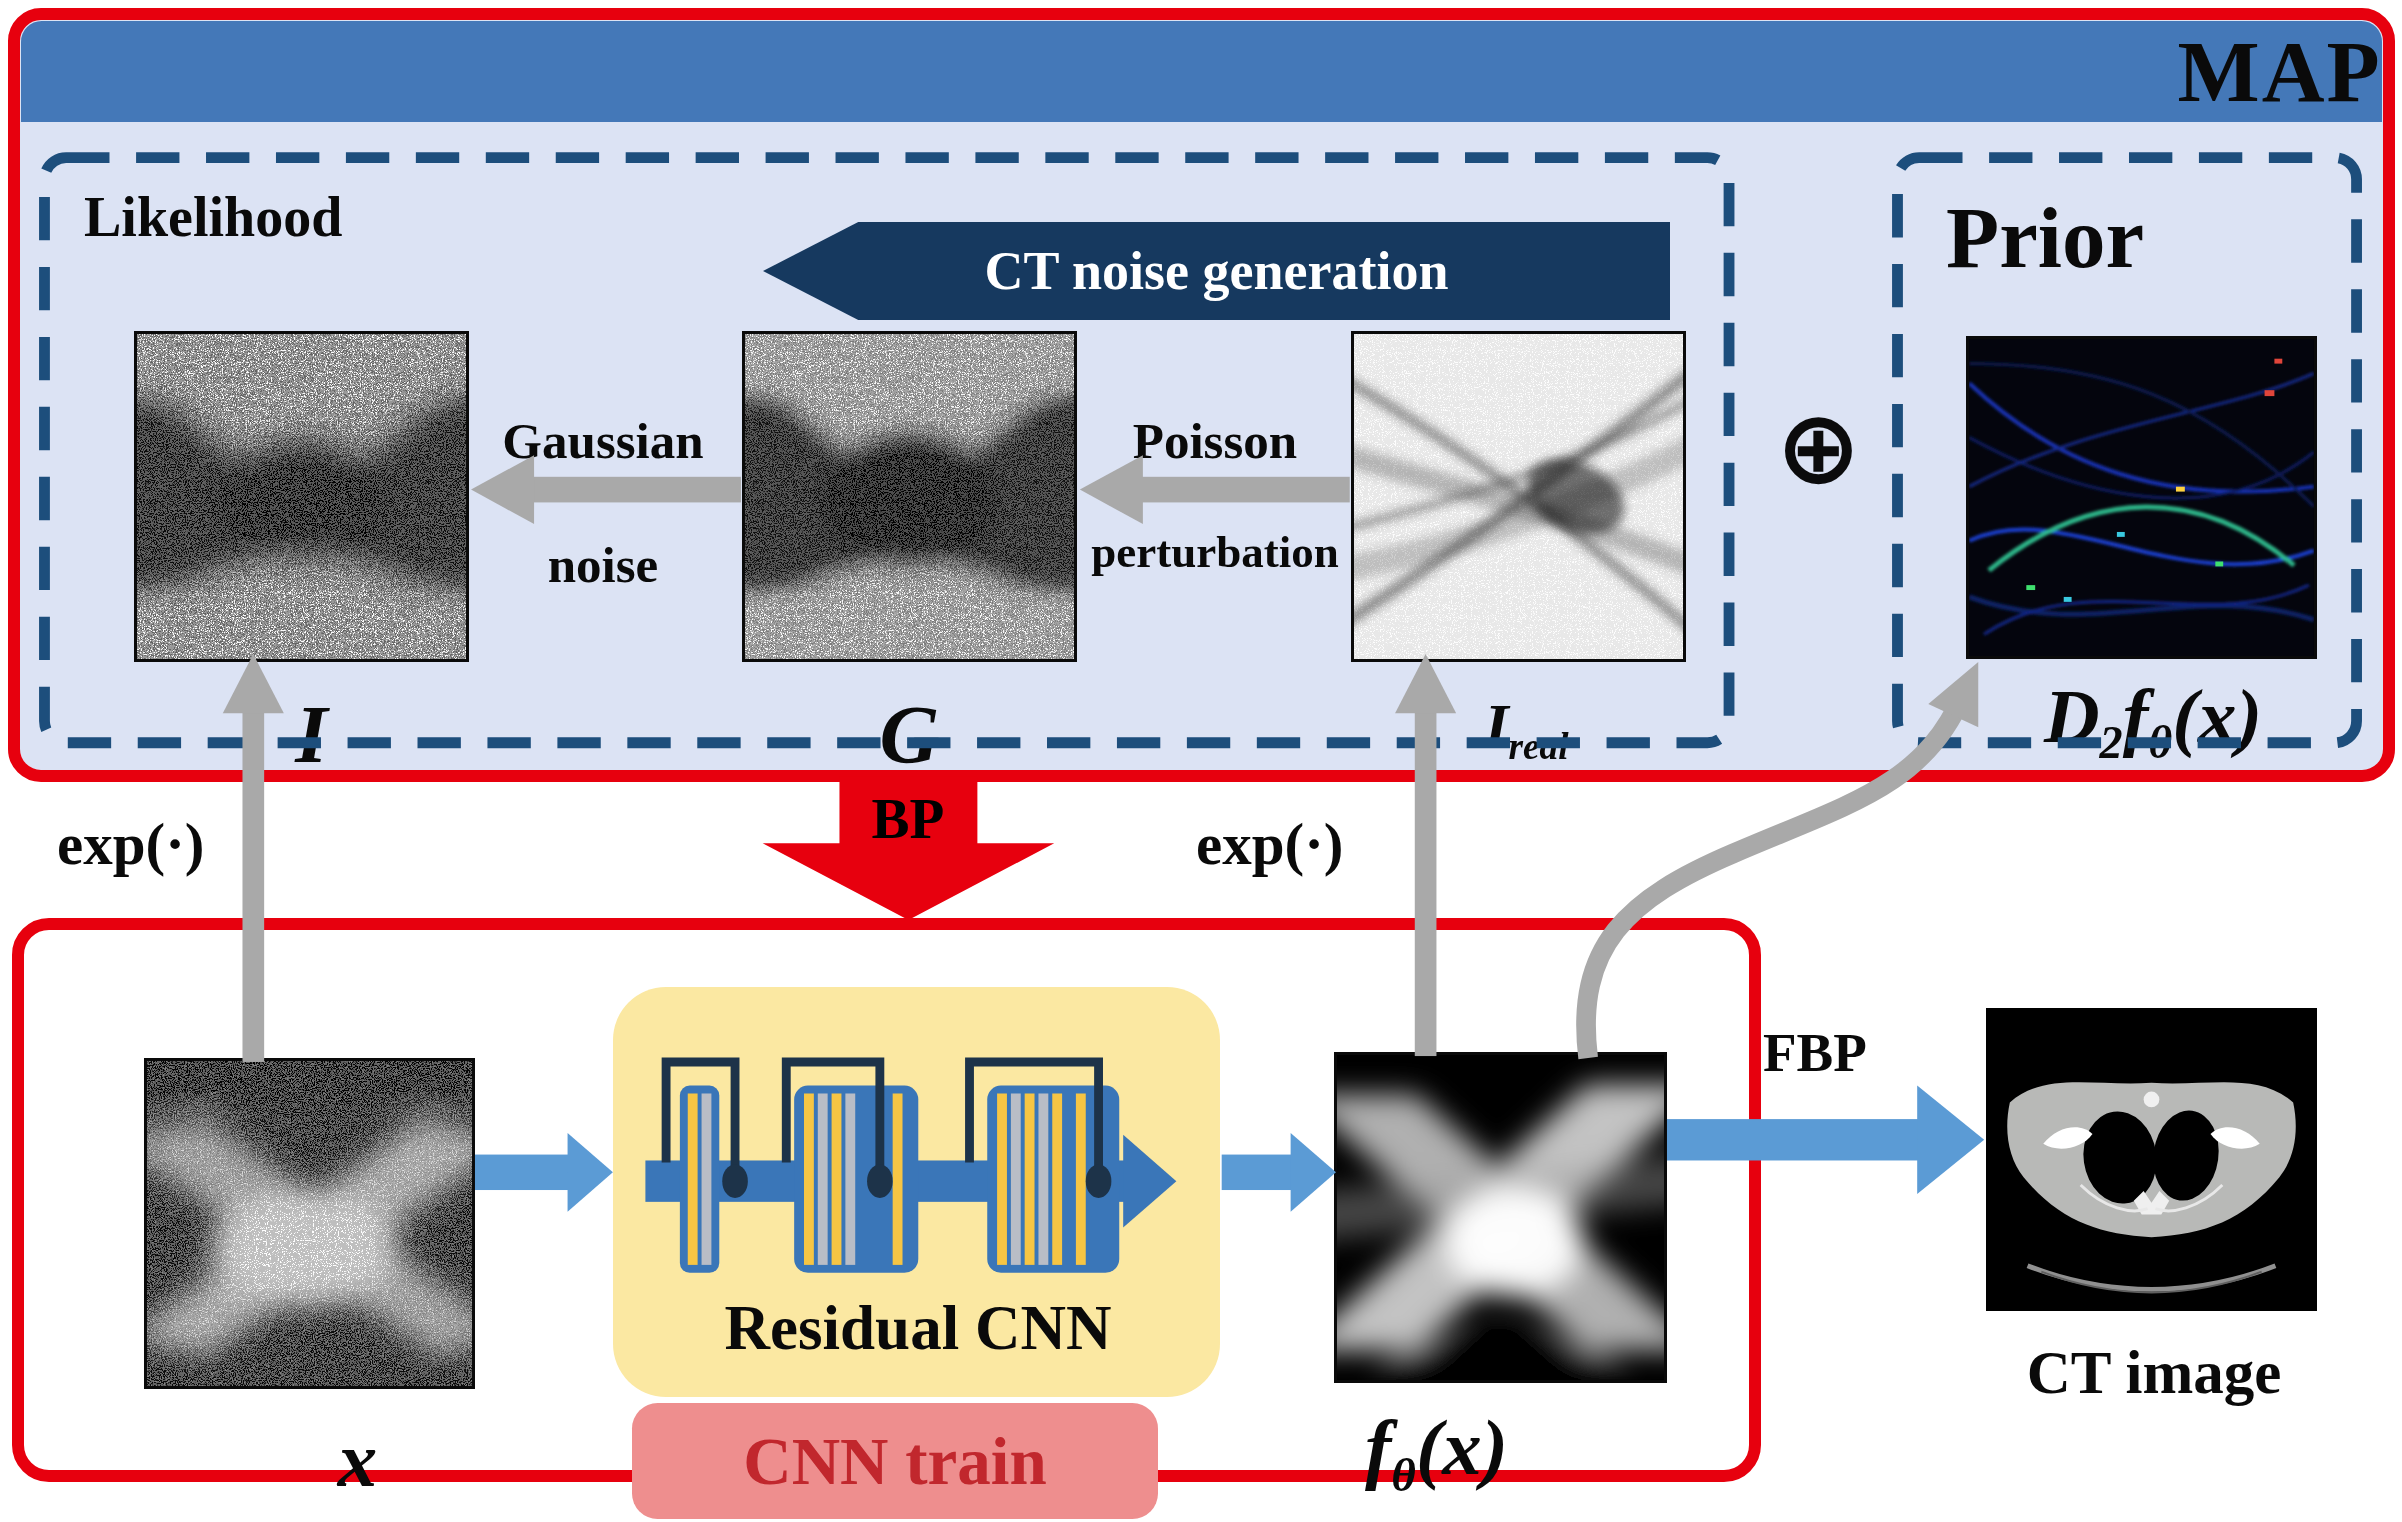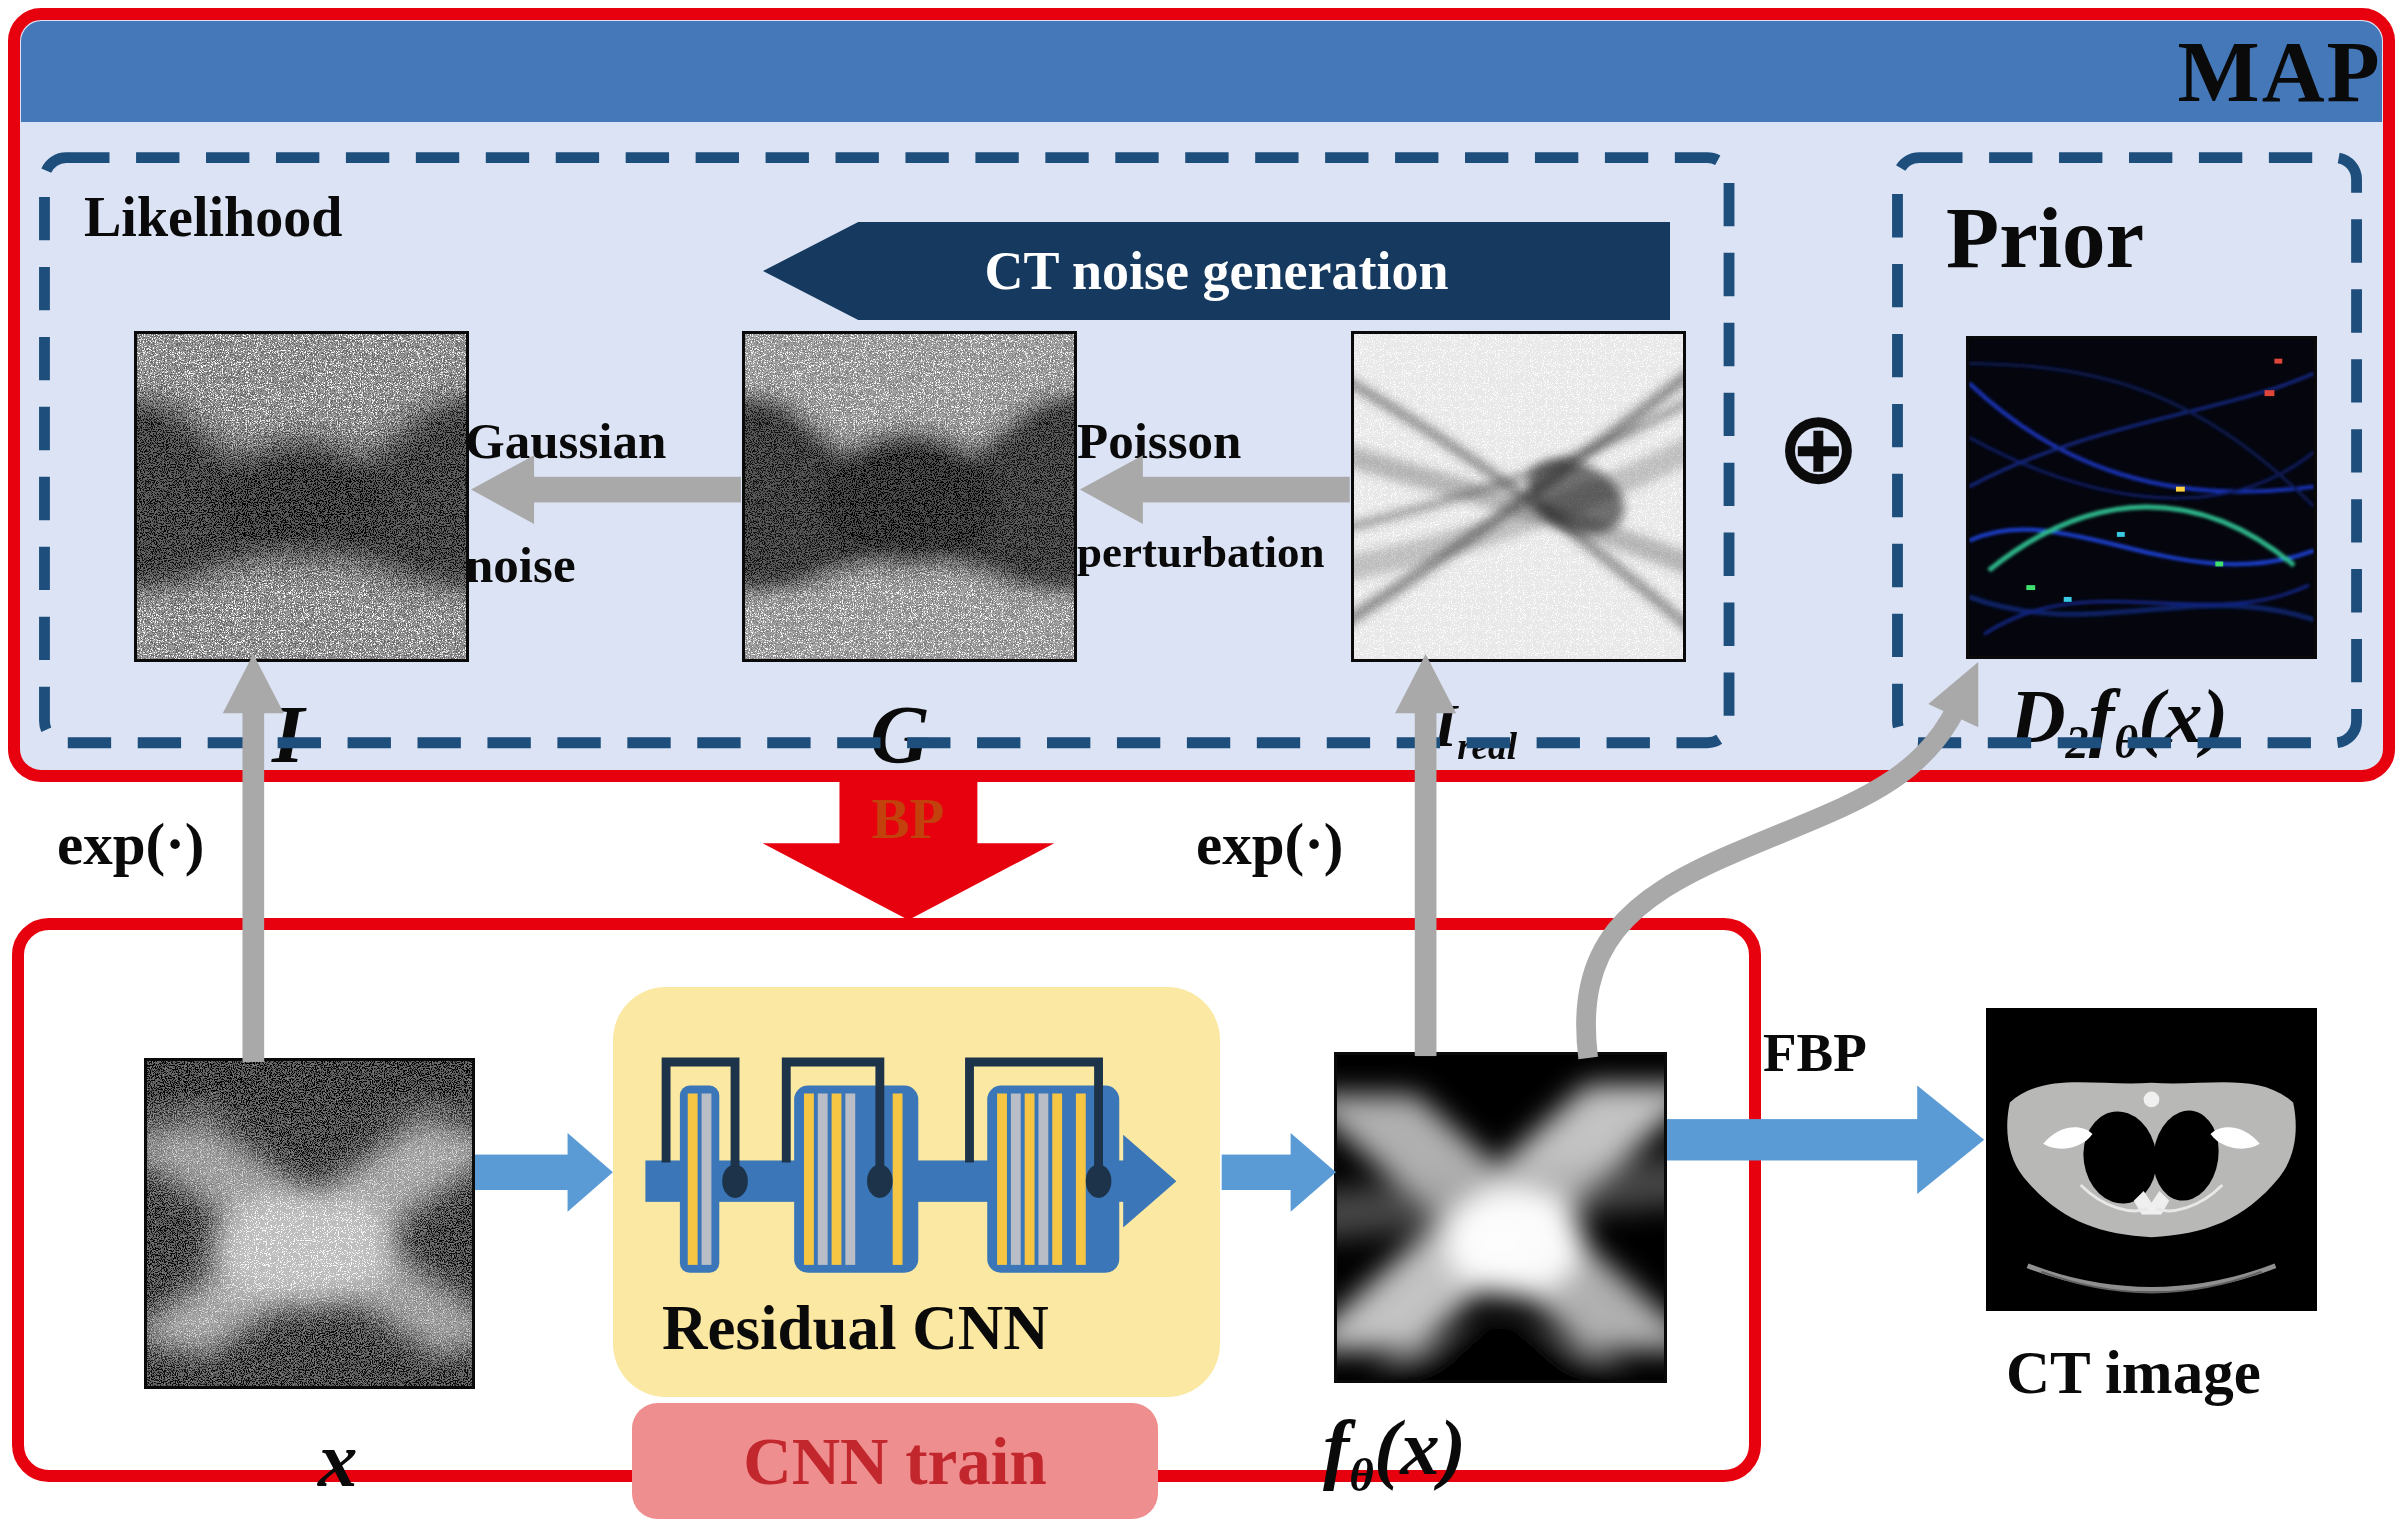--- a/index.html
+++ b/index.html
@@ -1,21 +1,21 @@
 <!DOCTYPE html>
 <html><head>
 <meta charset="utf-8">
 <style>
   html,body{margin:0;padding:0;background:#ffffff;}
   .canvas{position:relative;width:2403px;height:1523px;background:#ffffff;overflow:hidden;
           font-family:"Liberation Serif","DejaVu Serif",serif;color:#0a0a0a;}
   .abs{position:absolute;}
   .sb{font-weight:bold;}
   .it{font-style:italic;}
-  .ctr{text-align:left;}
+  .ctr{text-align:center;}
   sub{font-size:.6em;}
   .map-box{left:7.9px;top:7.9px;width:2387px;height:774px;box-sizing:border-box;
            border:12.8px solid #e7000e;border-radius:33px;background:#dce3f4;}
   .map-header{left:20.7px;top:20.7px;width:2361px;height:101px;background:#4478b8;
               border-radius:20.7px 20.7px 0 0;line-height:101px;font-size:87px;font-weight:bold;
               text-align:right;letter-spacing:2px;}
   .lk-title{left:84px;top:185px;font-size:56px;}
   .banner{left:763px;top:222px;width:907px;height:98px;background:#16395f;color:#ffffff;
           clip-path:polygon(0 50%,10.5% 0,100% 0,100% 100%,10.5% 100%);
           line-height:98px;font-size:54px;text-align:center;}
@@ -24,21 +24,21 @@
   .frame svg{display:block;}
   .noborder{border:none;}
   .exp{font-size:59px;}
   .bottom-box{left:11.8px;top:918px;width:1749px;height:564px;box-sizing:border-box;
               border:12.8px solid #e7000e;border-radius:37px;background:#ffffff;}
   .yellow-box{left:613px;top:987px;width:607px;height:410px;background:#fbe8a2;border-radius:53px;}
   .badge{left:632px;top:1403px;width:526px;height:116px;background:#ee8e8e;border-radius:25.6px;
          line-height:116px;font-size:67px;color:#c1272d;text-align:center;font-weight:bold;}
   .oplus{left:1769px;top:394px;width:99px;height:108px;line-height:108px;text-align:center;
          font-family:"DejaVu Sans",sans-serif;font-weight:bold;font-size:102px;color:#0b0b0c;}
-  .bp-text{left:849px;top:786px;width:118px;text-align:center;font-size:57px;color:#c2410c;font-weight:bold;}
+  .bp-text{left:849px;top:786px;width:118px;text-align:center;font-size:57px;color:#000000;font-weight:bold;}
   .overlay{left:0;top:0;pointer-events:none;}
 </style>
 </head>
 <body>
 
 <div class="canvas">
 
   <svg width="0" height="0" style="position:absolute">
     <defs>
       <filter id="spB" x="0%" y="0%" width="100%" height="100%">

